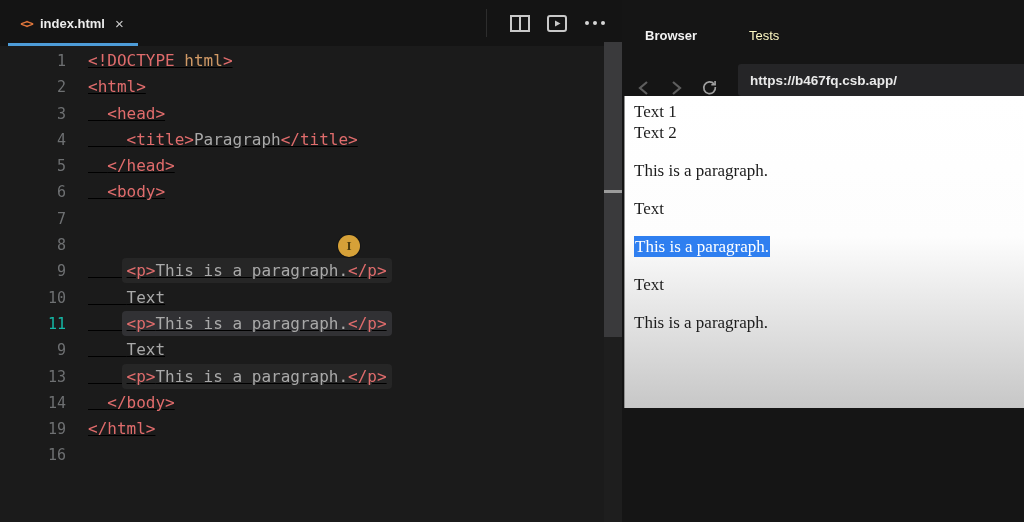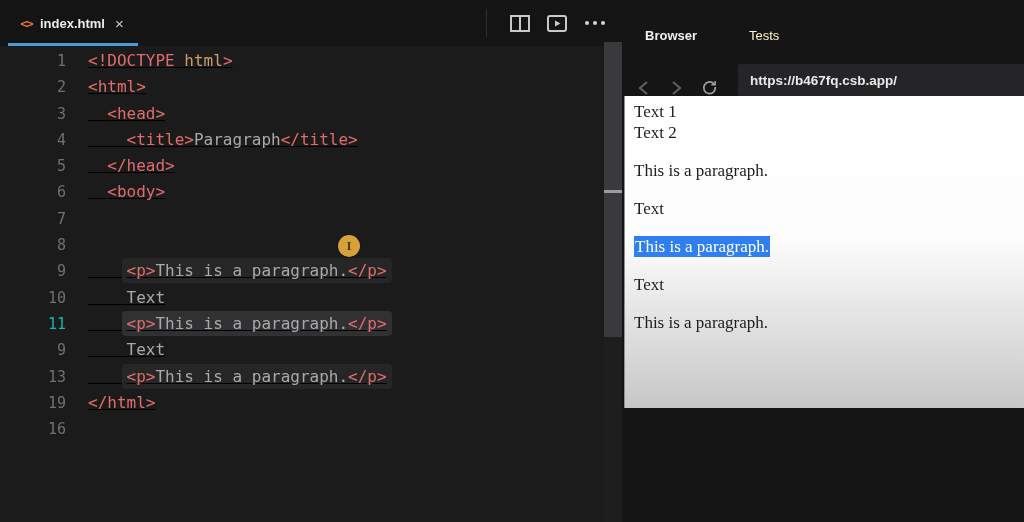--- a/index.html
+++ b/index.html
@@ -192,20 +192,21 @@
           <div class="code-line"><span class="ln">4</span><span class="lc"><span class="t-plain">    </span><span class="t-tag">&lt;title&gt;</span><span class="t-plain">Paragraph</span><span class="t-tag">&lt;/title&gt;</span></span></div>
           <div class="code-line"><span class="ln">5</span><span class="lc"><span class="t-plain">  </span><span class="t-tag">&lt;/head&gt;</span></span></div>
           <div class="code-line"><span class="ln">6</span><span class="lc"><span class="t-plain">  </span><span class="t-tag">&lt;body&gt;</span></span></div>
           <div class="code-line"><span class="ln">7</span></div>
           <div class="code-line"><span class="ln">8</span></div>
           <div class="code-line"><span class="ln">9</span><span class="lc"><span class="t-plain">    </span><span class="hlbox dim"><span class="t-tag">&lt;p&gt;</span><span class="t-plain">This is a paragraph.</span><span class="t-tag">&lt;/p&gt;</span></span></span></div>
           <div class="code-line"><span class="ln">10</span><span class="lc"><span class="t-plain">    </span><span class="t-plain">Text</span></span></div>
           <div class="code-line active"><span class="ln">11</span><span class="lc"><span class="t-plain">    </span><span class="hlbox bright"><span class="t-tag">&lt;p&gt;</span><span class="t-plain">This is a paragraph.</span><span class="t-tag">&lt;/p&gt;</span></span></span></div>
           <div class="code-line"><span class="ln">9</span><span class="lc"><span class="t-plain">    </span><span class="t-plain">Text</span></span></div>
           <div class="code-line"><span class="ln">13</span><span class="lc"><span class="t-plain">    </span><span class="hlbox dim"><span class="t-tag">&lt;p&gt;</span><span class="t-plain">This is a paragraph.</span><span class="t-tag">&lt;/p&gt;</span></span></span></div>
+          <div class="code-line"><span class="ln">14</span><span class="lc"><span class="t-plain">  </span><span class="t-tag">&lt;/body&gt;</span></span></div>
           <div class="code-line"><span class="ln">19</span><span class="lc"><span class="t-tag">&lt;/html&gt;</span></span></div>
           <div class="code-line"><span class="ln">16</span><span class="lc"></span></div>
         </div>
       <div class="editor-scrollbar">
         <div class="thumb"></div>
         <div class="marker"></div>
       </div>
     </div>
 
     <div class="recorded-cursor">I</div>

